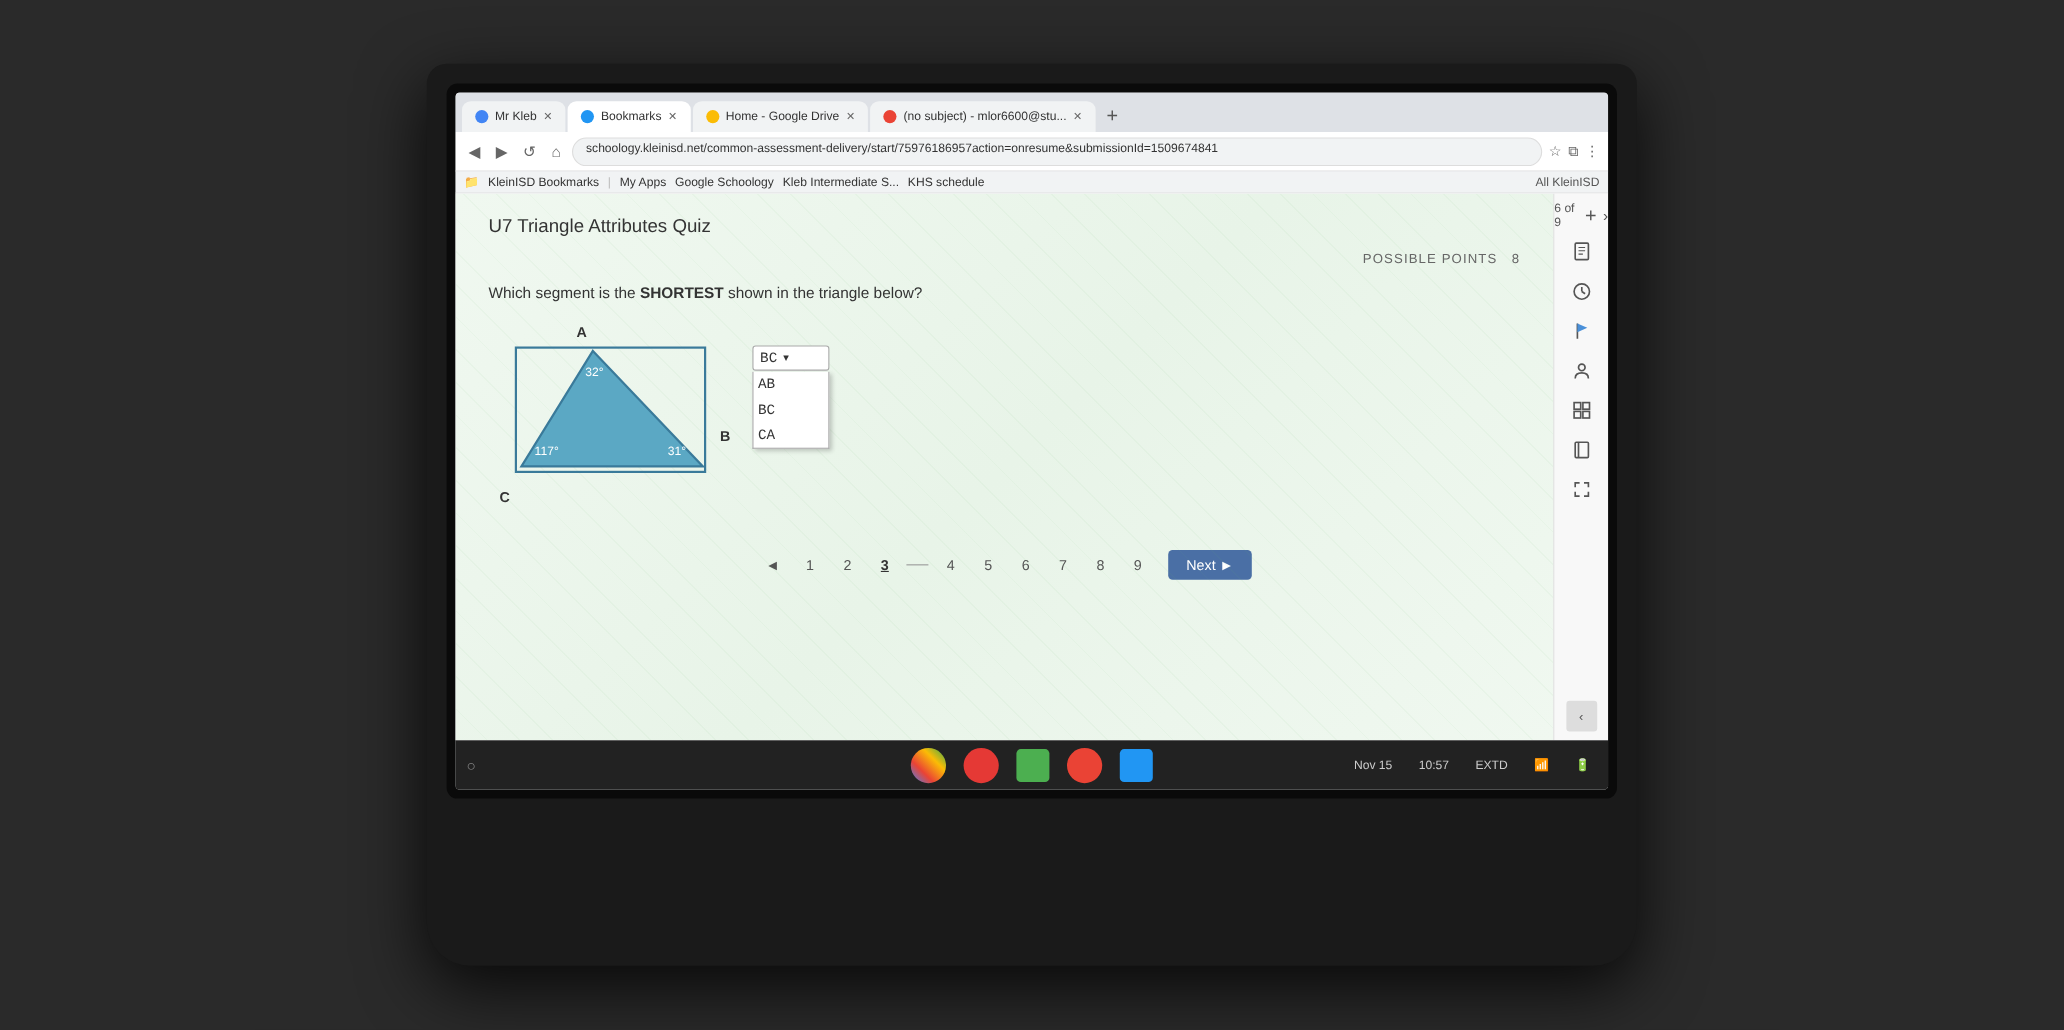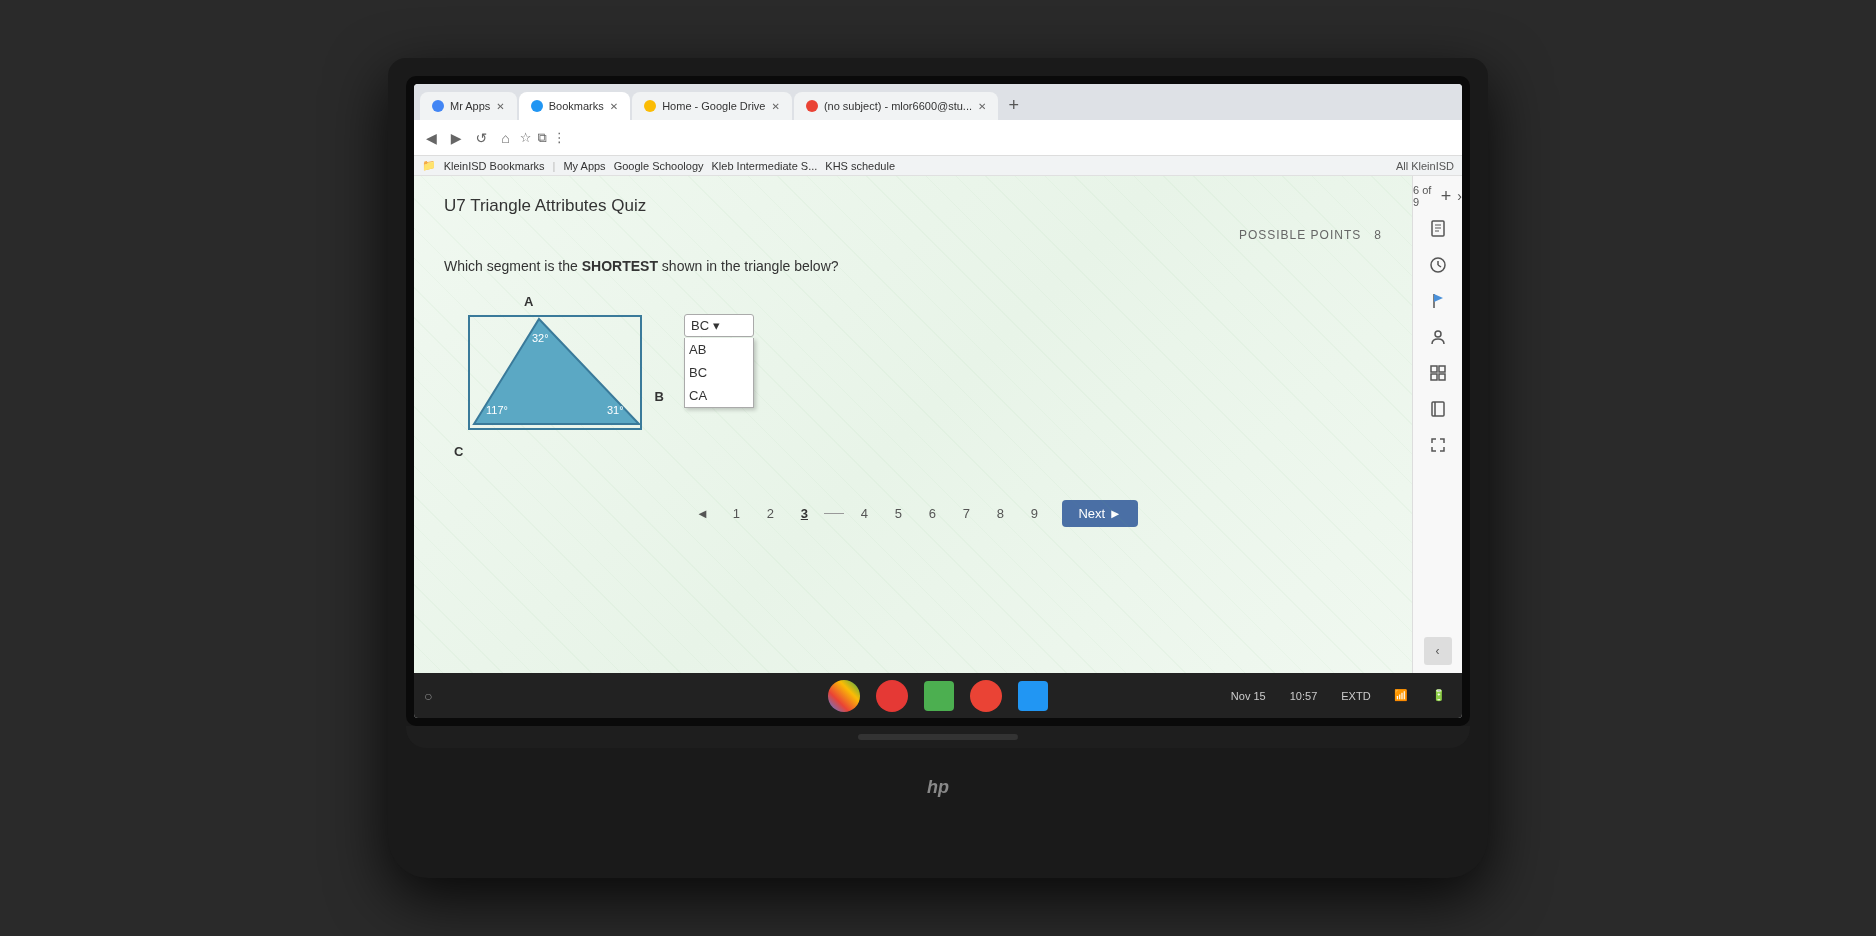--- a/index.html
+++ b/index.html
@@ -219,20 +219,21 @@
     .triangle-svg {
       position: absolute;
       top: 20px;
       left: 20px;
     }
 
     
     .dropdown-container {
       position: relative;
       margin-top: 20px;
+      font-family: Liberation Mono, monospace;
     }
 
     .dropdown-select {
       background: #fff;
       border: 1px solid #aaa;
       border-radius: 3px;
       padding: 3px 6px;
       font-size: 13px;
       color: #333;
       cursor: pointer;
@@ -439,21 +440,21 @@
 <body>
 
 <div class="laptop-outer">
   <div class="screen-bezel">
     <div class="screen">
       <div class="browser">
 
         <div class="tab-bar">
           <div class="tab">
             <span class="tab-favicon" style="background:#4285f4"></span>
-            <span>Mr Apps</span>
+            <span>Mr Kleb</span>
             <span class="tab-close">✕</span>
           </div>
           <div class="tab active">
             <span class="tab-favicon" style="background:#2196f3"></span>
             <span>Bookmarks</span>
             <span class="tab-close">✕</span>
           </div>
           <div class="tab">
             <span class="tab-favicon" style="background:#fbbc05"></span>
             <span>Home - Google Drive</span>
@@ -465,20 +466,21 @@
             <span class="tab-close">✕</span>
           </div>
           <span style="font-size:18px; color:#555; cursor:pointer; padding: 2px 8px; margin-bottom:2px;">+</span>
         </div>
 
         <div class="address-bar-row">
           <span class="nav-btn">◀</span>
           <span class="nav-btn">▶</span>
           <span class="nav-btn">↺</span>
           <span class="nav-btn">⌂</span>
+          <div class="address-bar">schoology.kleinisd.net/common-assessment-delivery/start/75976186957action=onresume&amp;submissionId=1509674841</div>
           <span style="font-size:13px; color:#666;">☆</span>
           <span style="font-size:13px; color:#666;">⧉</span>
           <span style="font-size:13px; color:#666;">⋮</span>
         </div>
 
         <div class="bookmarks-bar">
           <span style="color:#666; font-size:11px;">📁</span>
           <span class="bookmark-item">KleinISD Bookmarks</span>
           <span style="color:#bbb;">|</span>
           <span class="bookmark-item">My Apps</span>
@@ -623,16 +625,13 @@
             <span>10:57</span>
             <span>EXTD</span>
             <span>📶</span>
             <span>🔋</span>
           </div>
         </div>
 
       </div>
     </div>
   </div>
-  <div class="laptop-base">
-    <div class="hp-logo">hp</div>
-  </div>
 </div>
 
 </body></html>

